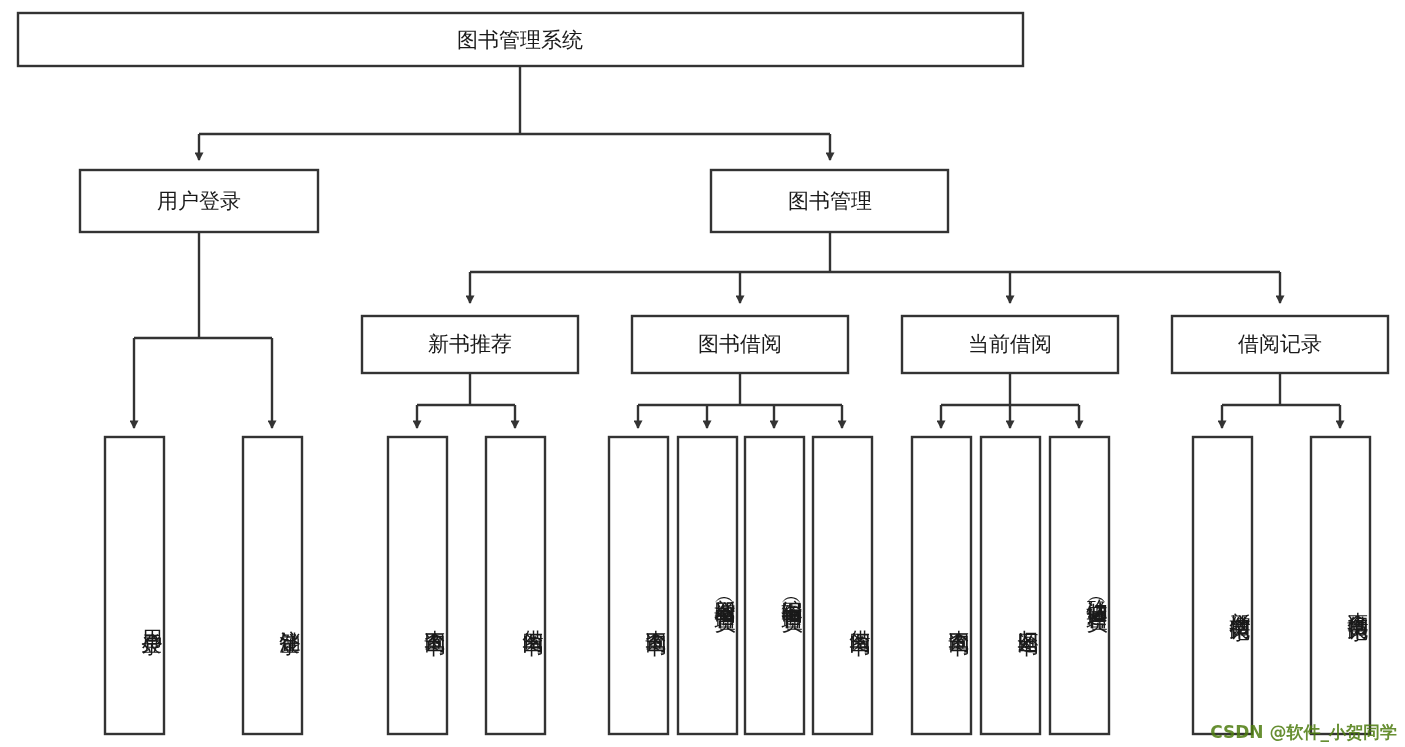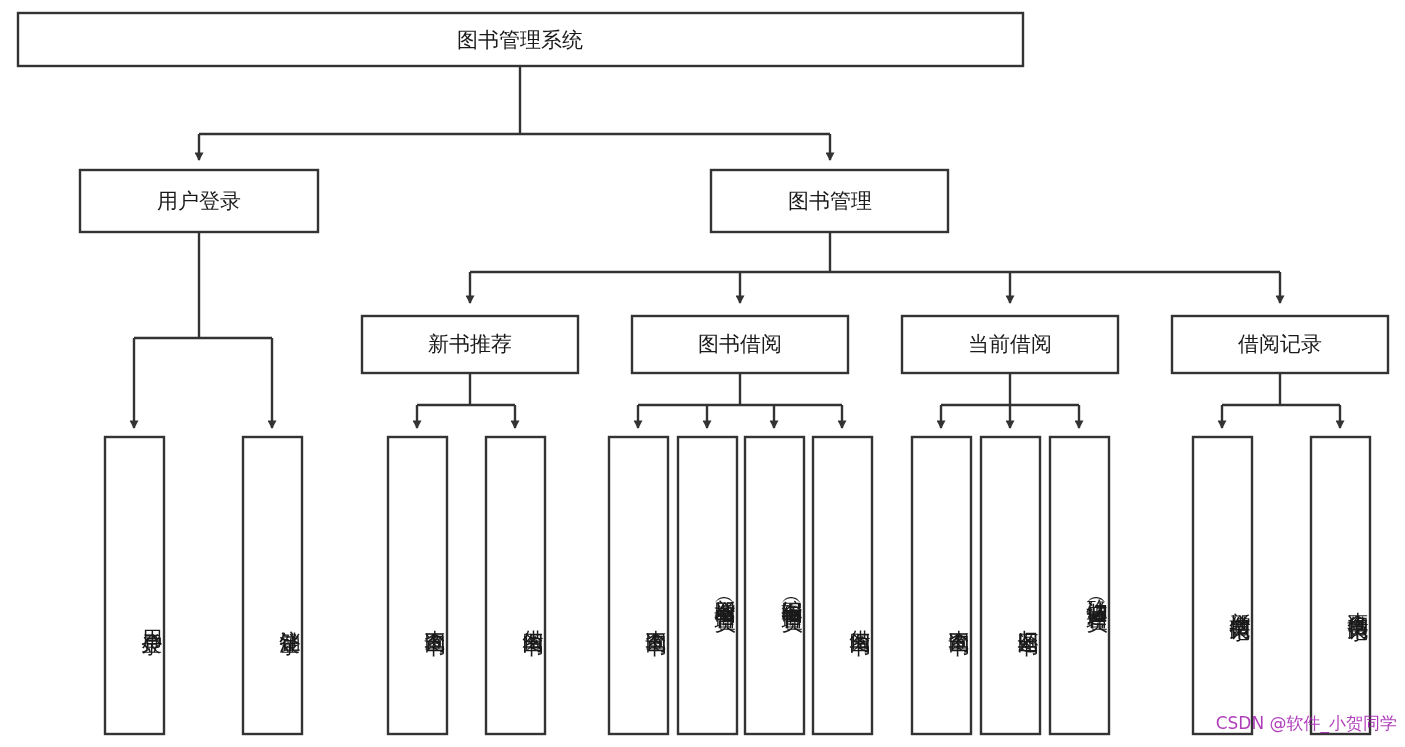--- a/index.html
+++ b/index.html
@@ -56,26 +56,27 @@
     letter-spacing: 2px;
     display: flex;
     align-items: flex-start;
     justify-content: center;
     white-space: nowrap;
     pointer-events: none;
   }
   .watermark {
     position: absolute;
     right: 8px;
-    bottom: 12px;
+    bottom: 3px;
     font-family: "DejaVu Sans", "Liberation Sans", sans-serif;
     font-size: 17px;
-    color: #a21caf;
+    color: #4d7c0f;
     opacity: 0.85;
     white-space: nowrap;
+    font-weight: bold;
   }
 </style>
 </head>
 <body>
 
 <div id="diagram-root">
 
   <svg id="tree-svg" viewBox="0 0 1405 747" xmlns="http://www.w3.org/2000/svg">
     <defs>
       <marker id="arrow" markerWidth="9" markerHeight="9" refX="4.5" refY="7.6" orient="0" markerUnits="userSpaceOnUse">

